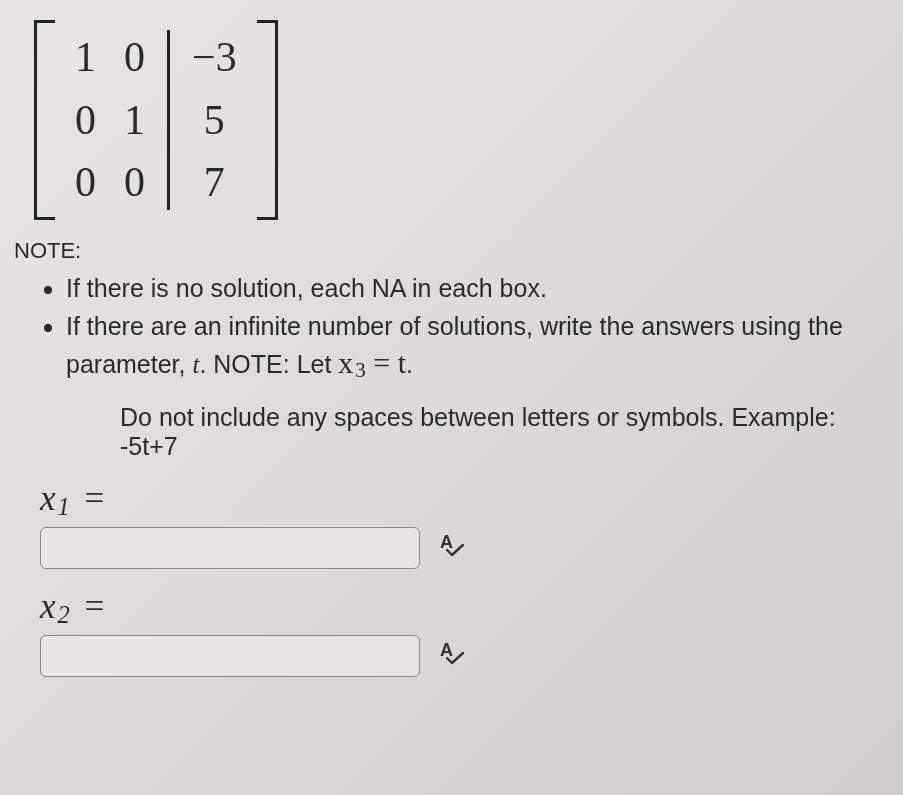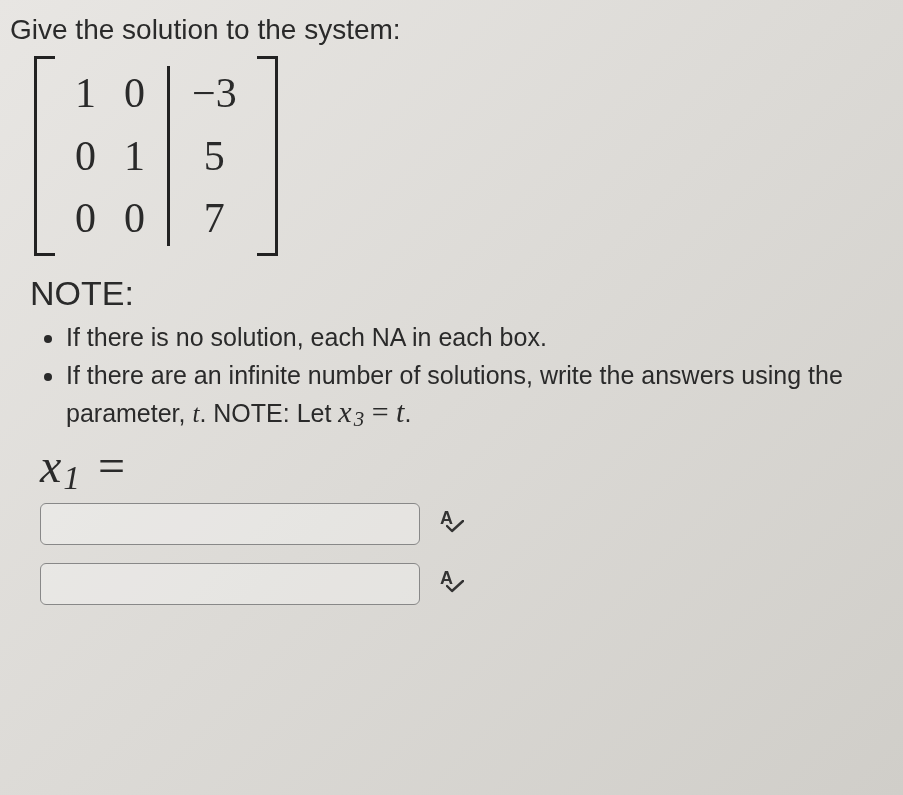--- a/index.html
+++ b/index.html
@@ -73,34 +73,33 @@
     text-align: center;
     padding: 4px 14px;
     line-height: 1.3;
   }
   .aug-sep {
     width: 3px;
     background: #222;
     margin: 4px 8px;
   }
   .note-label {
-    font-size: 34px;
-    margin: 18px 0 8px 20px;
+    font-size: 22px;
+    margin: 18px 0 8px 4px;
   }
   .notes {
     margin: 0 0 0 56px;
     padding: 0;
     font-size: 25px;
     line-height: 1.35;
     list-style: disc;
   }
   .notes li { margin-bottom: 4px; }
   .ital { font-style: italic; font-family: "Times New Roman", serif; }
   .mathvar {
-    font-style: italic;
     font-family: "Times New Roman", serif;
     font-size: 30px;
   }
   .sub {
     font-size: 0.7em;
     vertical-align: -0.2em;
     margin-left: 2px;
   }
   .no-spaces {
     margin: 18px 0 18px 110px;
@@ -108,21 +107,21 @@
   }
   .answers {
     margin-left: 30px;
   }
   .ans-row {
     margin-bottom: 6px;
   }
   .ans-label {
     font-family: "Times New Roman", serif;
     font-style: italic;
-    font-size: 48px;
+    font-size: 35px;
     margin-bottom: 6px;
   }
   .ans-label .eq { font-style: normal; margin-left: 6px;}
   .input-row {
     display: flex;
     align-items: center;
     gap: 20px;
     margin-bottom: 18px;
   }
   .text-input {
@@ -153,21 +152,20 @@
     position: absolute;
     top: 8px;
     left: 6px;
   }
 </style>
 </head>
 <body>
 
 <div class="page">
 
-  <div class="prompt">Give the solution to the system:</div>
 
   <div class="matrix-wrap">
     <div class="bracket left"></div>
     <div class="matrix-cols">
       <div class="col">
         <div class="cell">1</div>
         <div class="cell">0</div>
         <div class="cell">0</div>
       </div>
       <div class="col">
@@ -189,40 +187,45 @@
 
   <ul class="notes">
     <li>
       <span>If there is no solution, each NA in each box.</span>
     </li>
     <li>
       <span>If there are an infinite number of solutions, write the answers using the parameter, </span><span class="ital">t</span><span>.   NOTE: Let </span><span class="mathvar"><span>x</span><span class="sub">3</span></span><span class="mathvar" style="font-style:normal"> = </span><span class="mathvar">t</span><span>.</span>
     </li>
   </ul>
 
+  <div class="no-spaces">Do not include any spaces between letters or symbols.    Example:  -5t+7</div>
 
   <div class="answers">
 
     <div class="ans-row">
       <div class="ans-label">
         <span>x</span><span class="sub">1</span>
         <span class="eq">=</span>
       </div>
       <div class="input-row">
         <input type="text" class="text-input" value="" style="">
         <span class="spellcheck-icon">
           <span class="letter">A</span>
           <svg class="check-svg" width="18" height="14" viewBox="0 0 18 14">
               <path d="M1 6 L6 11 L17 1" stroke="#333" stroke-width="2.4" fill="none" stroke-linecap="round" stroke-linejoin="round"></path>
             </svg>
         </span>
       </div>
     </div>
 
     <div class="ans-row">
+      <div class="ans-label">
+        <span>x</span><span class="sub">2</span>
+        <span class="eq">=</span>
+      </div>
       <div class="input-row">
         <input type="text" class="text-input" value="" style="">
         <span class="spellcheck-icon">
           <span class="letter">A</span>
           <svg class="check-svg" width="18" height="14" viewBox="0 0 18 14">
               <path d="M1 6 L6 11 L17 1" stroke="#333" stroke-width="2.4" fill="none" stroke-linecap="round" stroke-linejoin="round"></path>
             </svg>
         </span>
       </div>
     </div>

